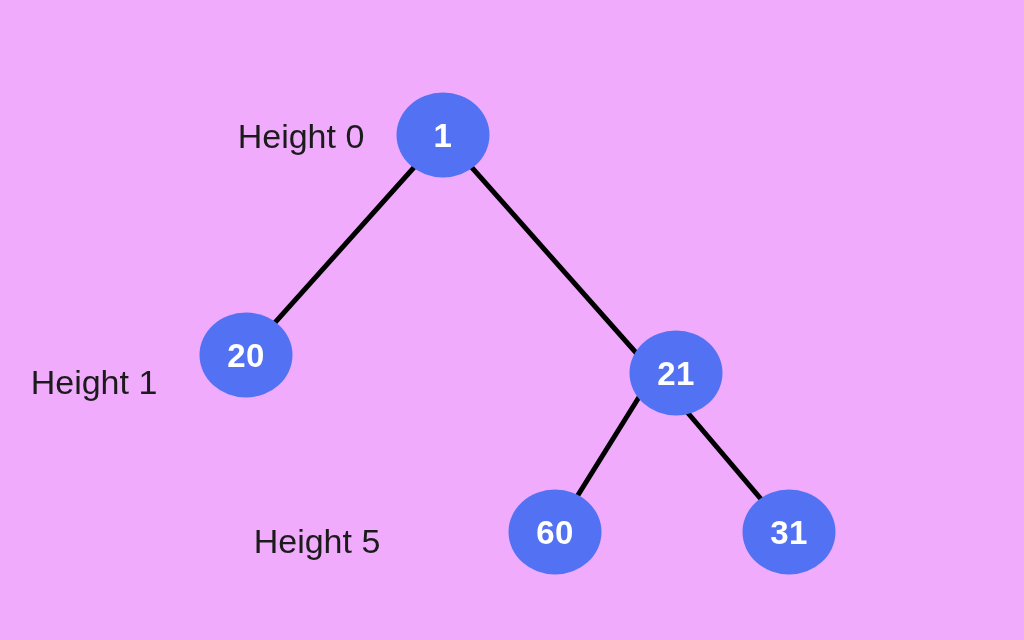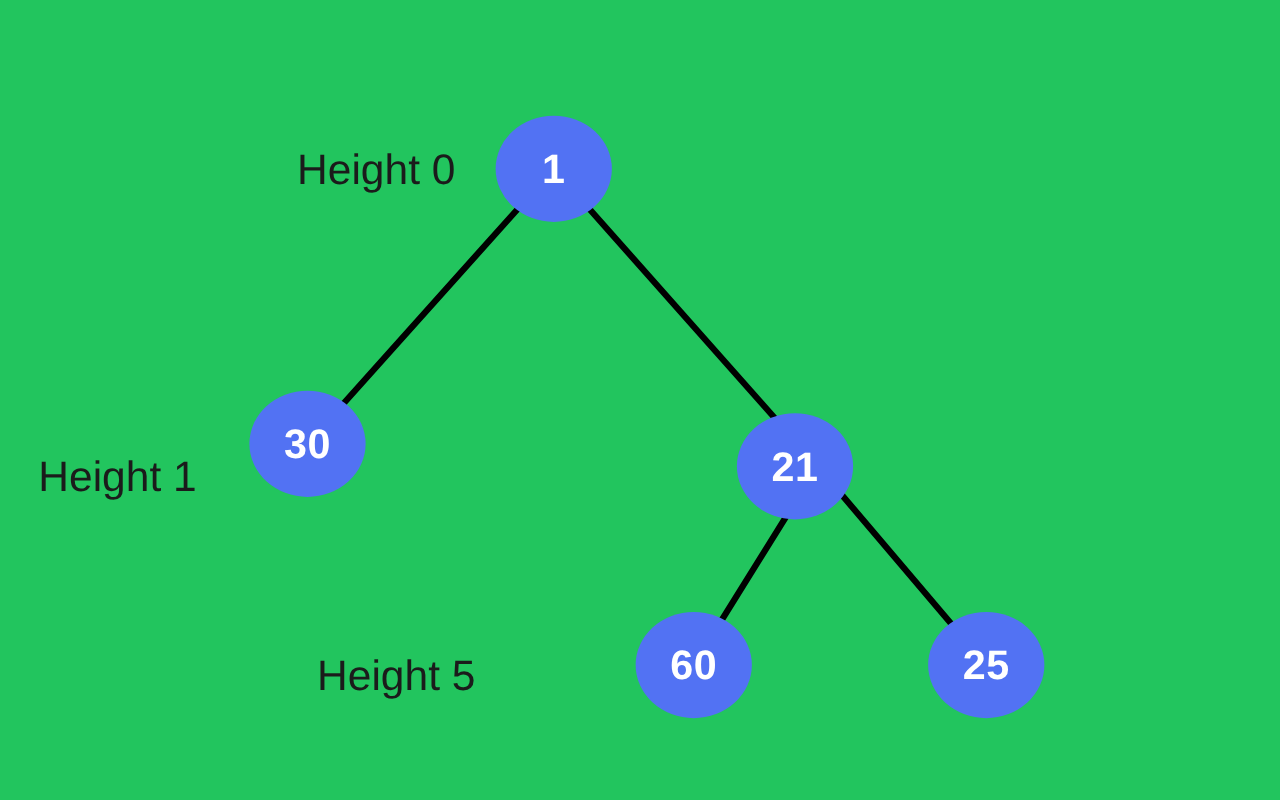--- a/index.html
+++ b/index.html
@@ -5,21 +5,21 @@
   html, body {
     margin: 0;
     padding: 0;
     background: #ffffff;
     font-family: "Liberation Sans", sans-serif;
   }
   .stage {
     position: relative;
     width: 1024px;
     height: 640px;
-    background: #22c55e;
+    background: #f0abfc;
     overflow: hidden;
   }
   .edges-layer {
     position: absolute;
     left: 0;
     top: 0;
     width: 1024px;
     height: 640px;
   }
   .edge {
@@ -71,28 +71,28 @@
 
   <div class="height-label" style="left:94px; top:354px;margin-top:28px;">Height 1</div>
 
   <div class="height-label" style="left:317px; top:541px;">Height 5</div>
 
   <div class="tree-node" style="left:443px; top:135px;">
     <span class="node-value">1</span>
   </div>
 
   <div class="tree-node" style="left:246px; top:355px;">
-    <span class="node-value">30</span>
+    <span class="node-value">20</span>
   </div>
 
-  <div class="tree-node" style="left:636px; top:373px;text-align:right;">
+  <div class="tree-node" style="left:676px; top:373px;text-align:right;">
     <span class="node-value">21</span>
   </div>
 
   <div class="tree-node" style="left:555px; top:532px;">
     <span class="node-value">60</span>
   </div>
 
   <div class="tree-node" style="left:789px; top:532px;">
-    <span class="node-value">25</span>
+    <span class="node-value">31</span>
   </div>
 
 </div>
 
 </body></html>

